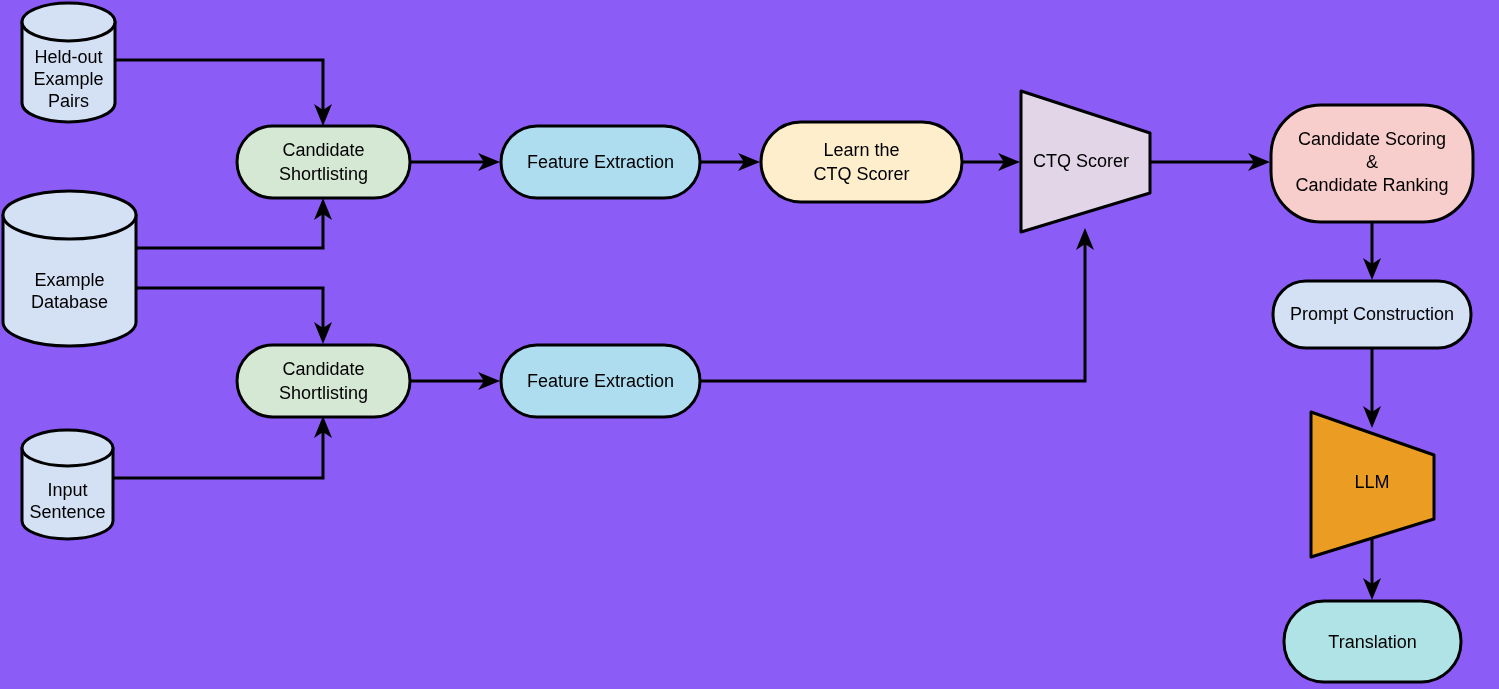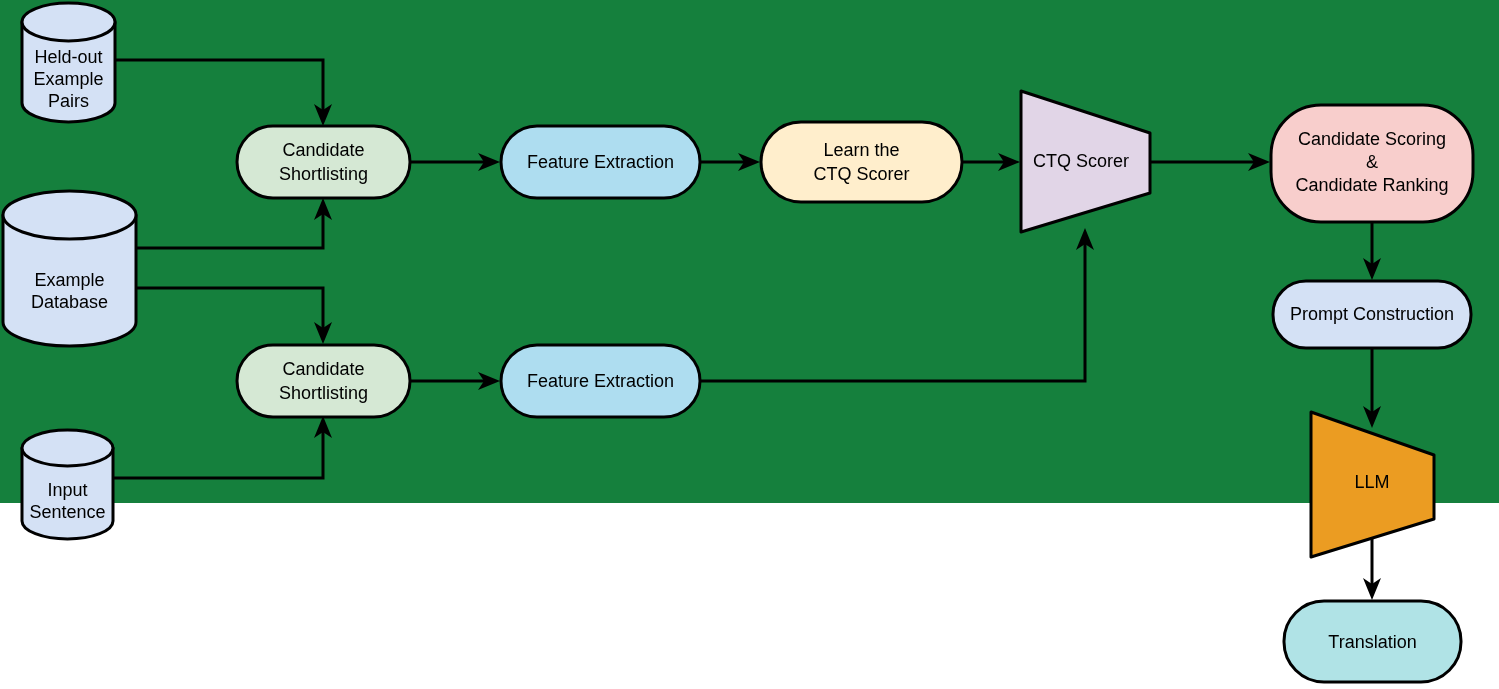--- a/index.html
+++ b/index.html
@@ -9,22 +9,22 @@
   }
   body {
     width: 1499px;
     height: 689px;
     overflow: hidden;
     font-family: "Liberation Sans", sans-serif;
   }
   #diagram-root {
     position: relative;
     width: 1499px;
-    height: 503px;
-    background: #15803d;
+    height: 689px;
+    background: #8b5cf6;
   }
   svg#flowchart {
     display: block;
     width: 1499px;
     height: 689px;
   }
   .node-shape {
     stroke: #000000;
     stroke-width: 3;
     stroke-linejoin: round;

